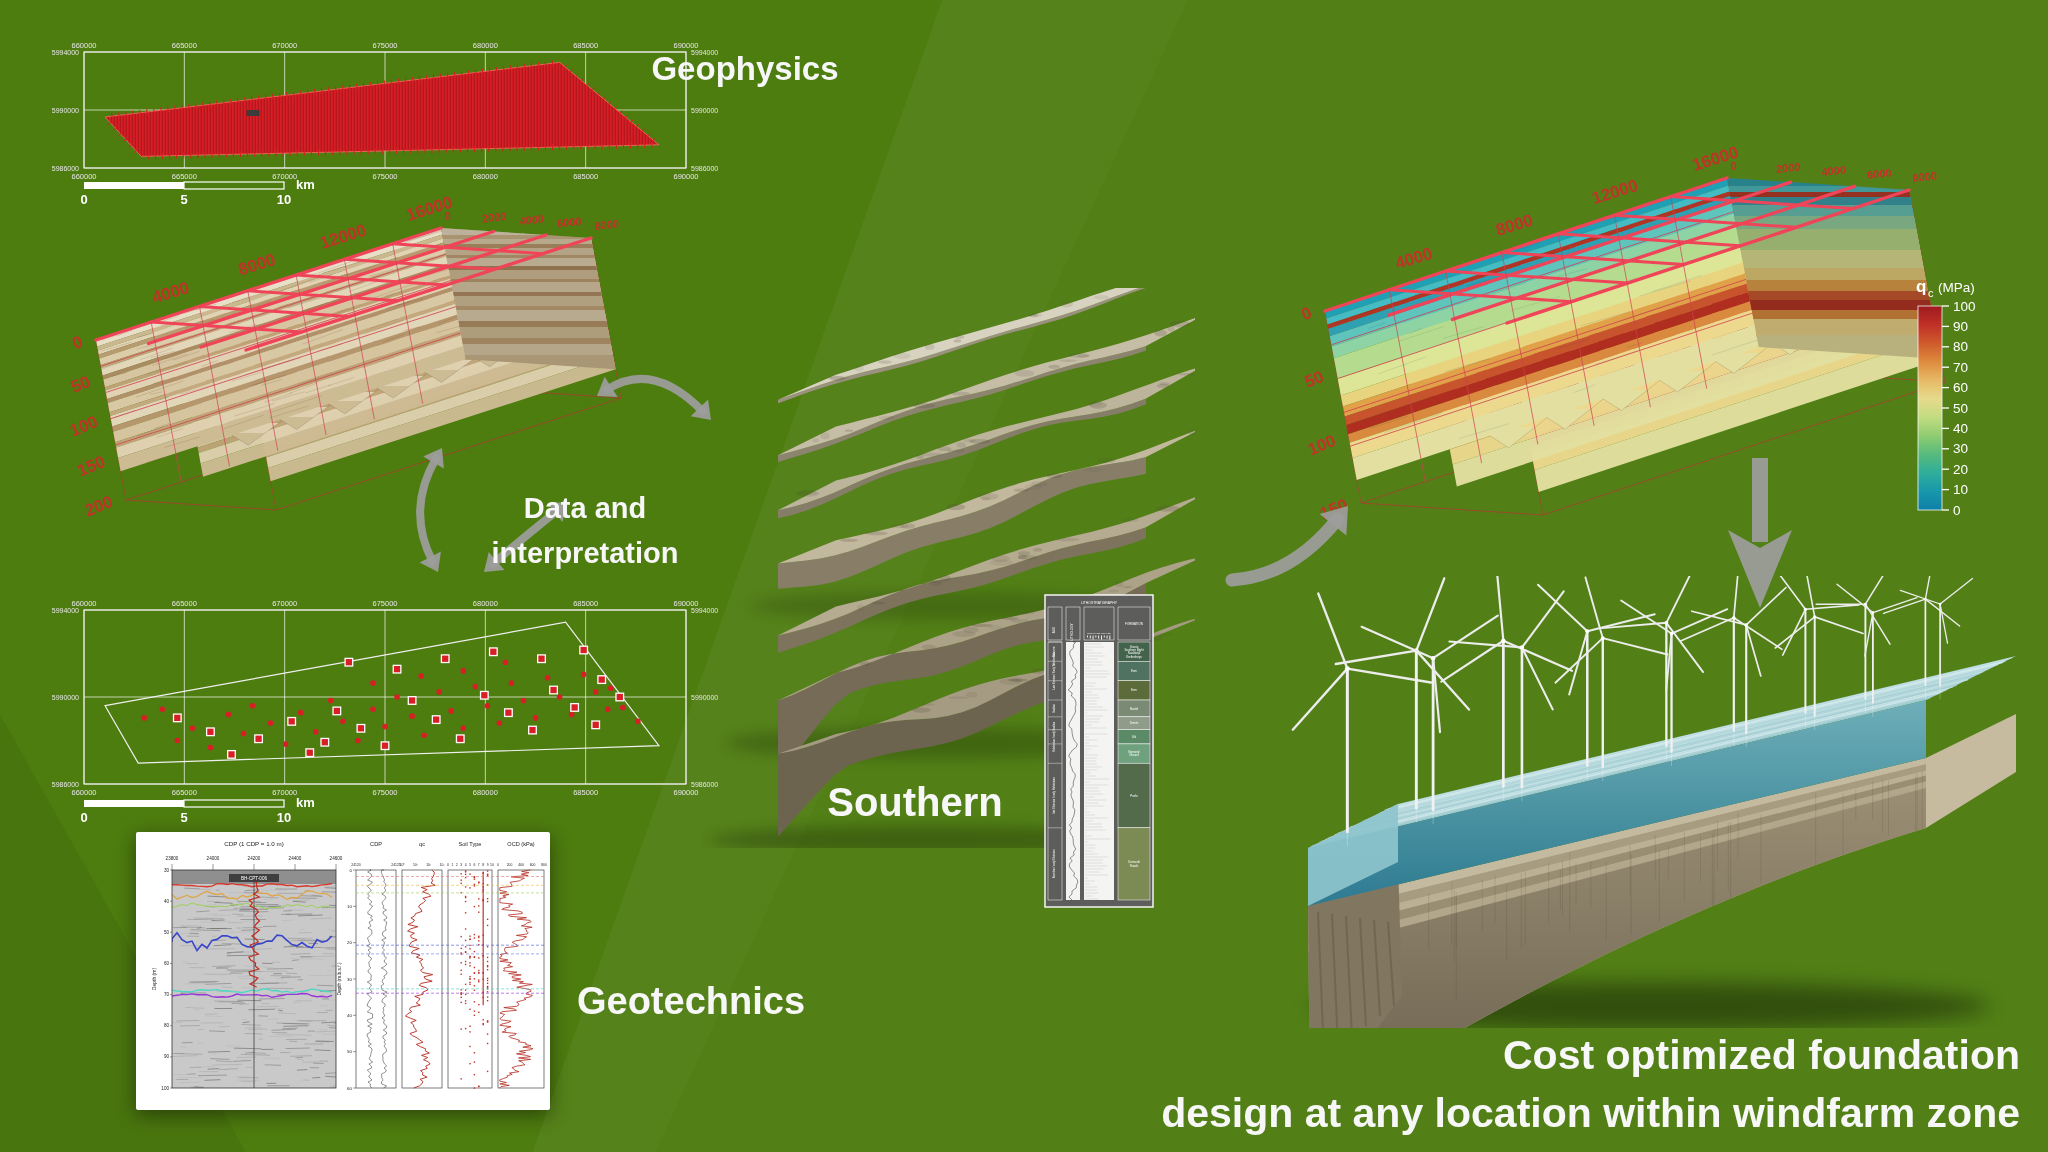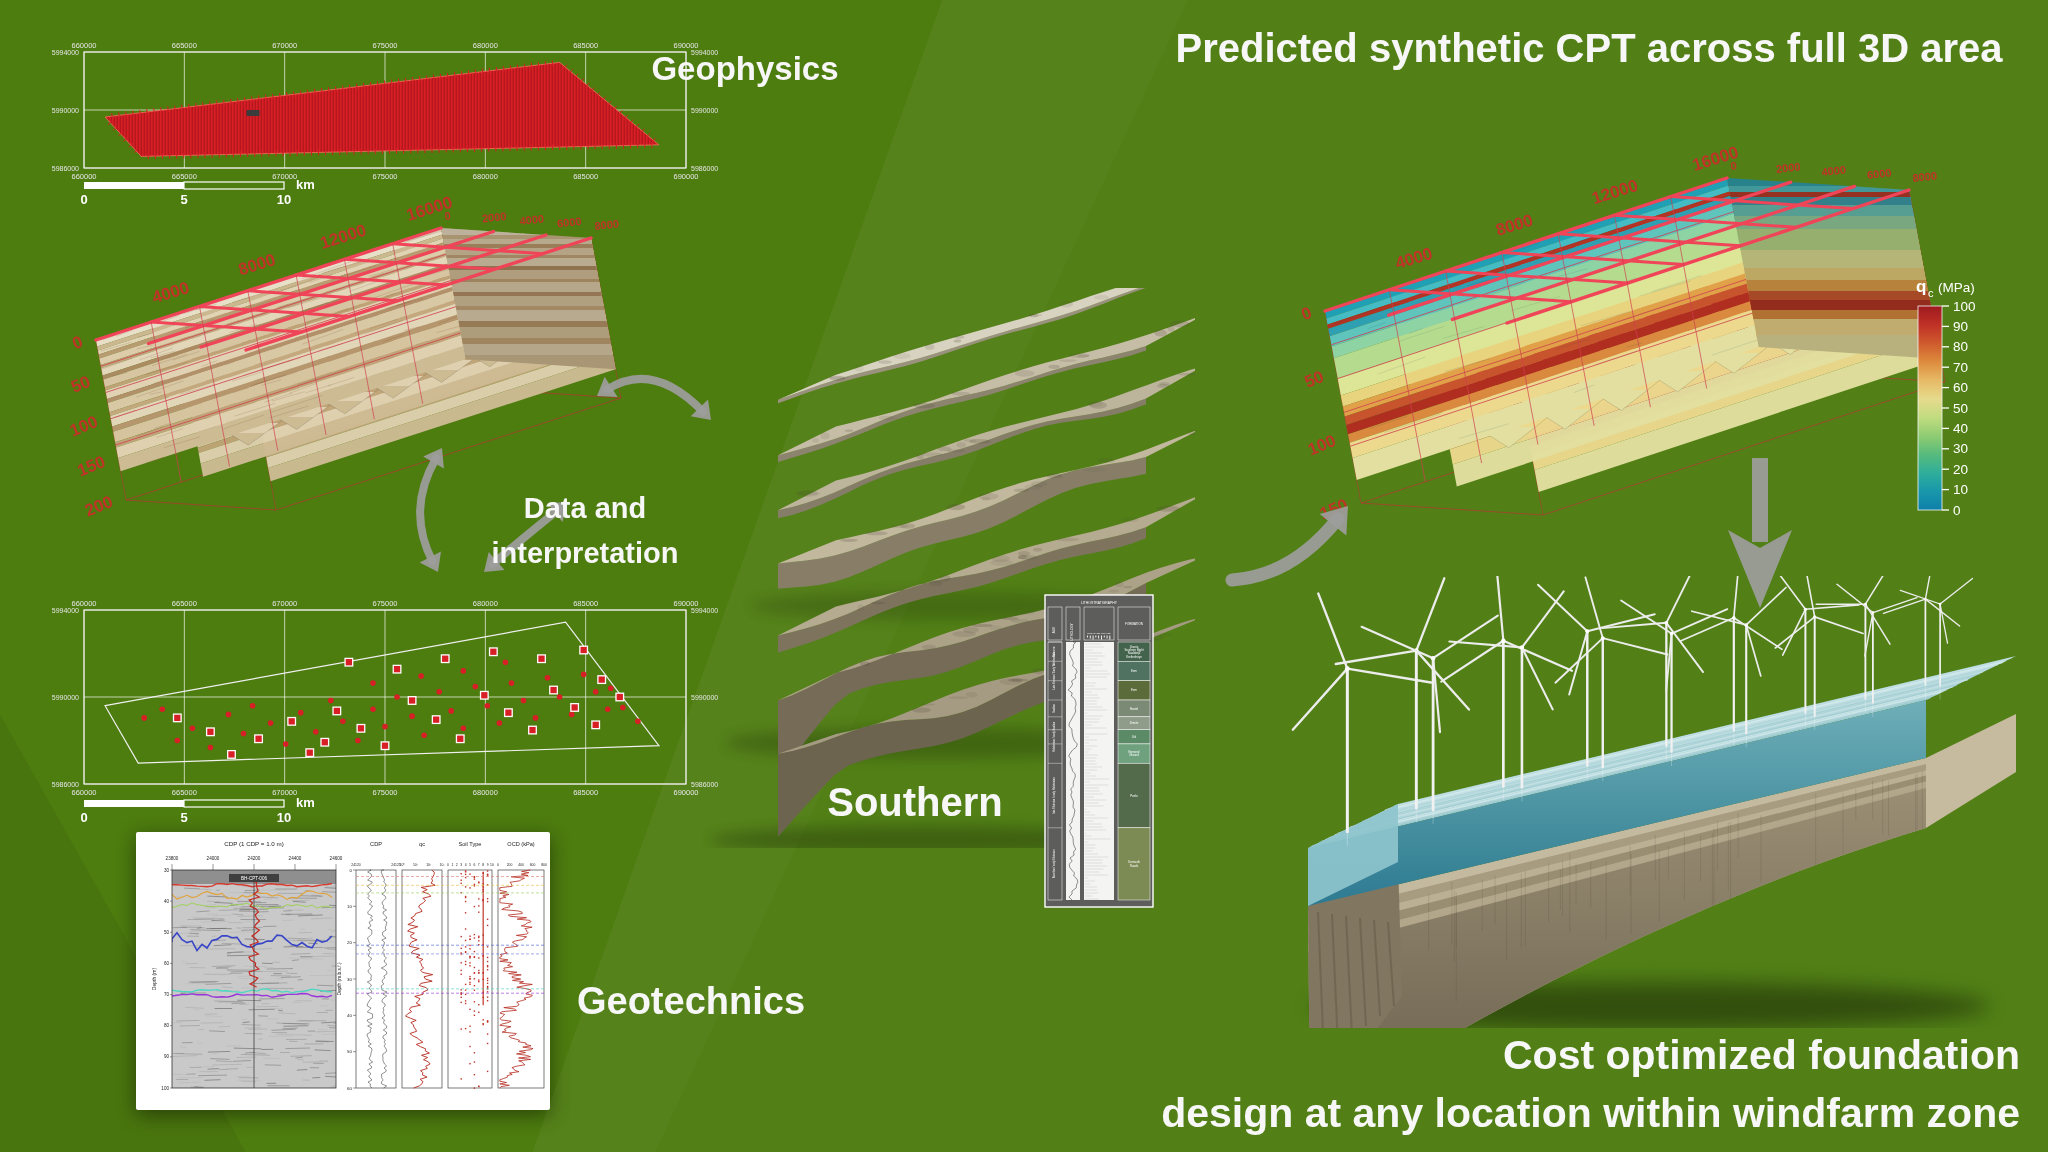--- a/index.html
+++ b/index.html
@@ -1848,21 +1848,20 @@
   <svg id="arrow-cpt" class="abs" style="left:1222px;top:488px" width="140" height="110">
       <path d="M 10.0 92.0 Q 70 88 115.5 31.1" fill="none" stroke="#9d9d9d" stroke-width="13" stroke-linecap="round" opacity="0.92"></path>
       <polygon points="126,18 124.3,47.4 97.7,26.1" fill="#9d9d9d" opacity="0.92"></polygon>
     </svg>
   <svg id="arrow-down" class="abs" style="left:1726px;top:452px" width="68" height="162">
       <rect x="26" y="6" width="16" height="84" fill="#9d9d9d" opacity="0.92"></rect>
       <polygon points="2,78 34,156 66,78 34,96" fill="#9d9d9d" opacity="0.92"></polygon>
     </svg>
 
   <div class="heading" id="h-geophysics">Geophysics</div>
-  <div class="heading" id="h-predicted">Predicted synthetic CPT across full 3D area</div>
   <div class="heading" id="h-data">
     <div>Data and</div>
     <div>interpretation</div>
   </div>
   <div class="heading" id="h-geology">Southern</div>
   <div class="heading" id="h-geotechnics">Geotechnics</div>
   <div class="heading" id="h-cost">
     <div>Cost optimized foundation</div>
     <div>design at any location within windfarm zone</div>
   </div>

